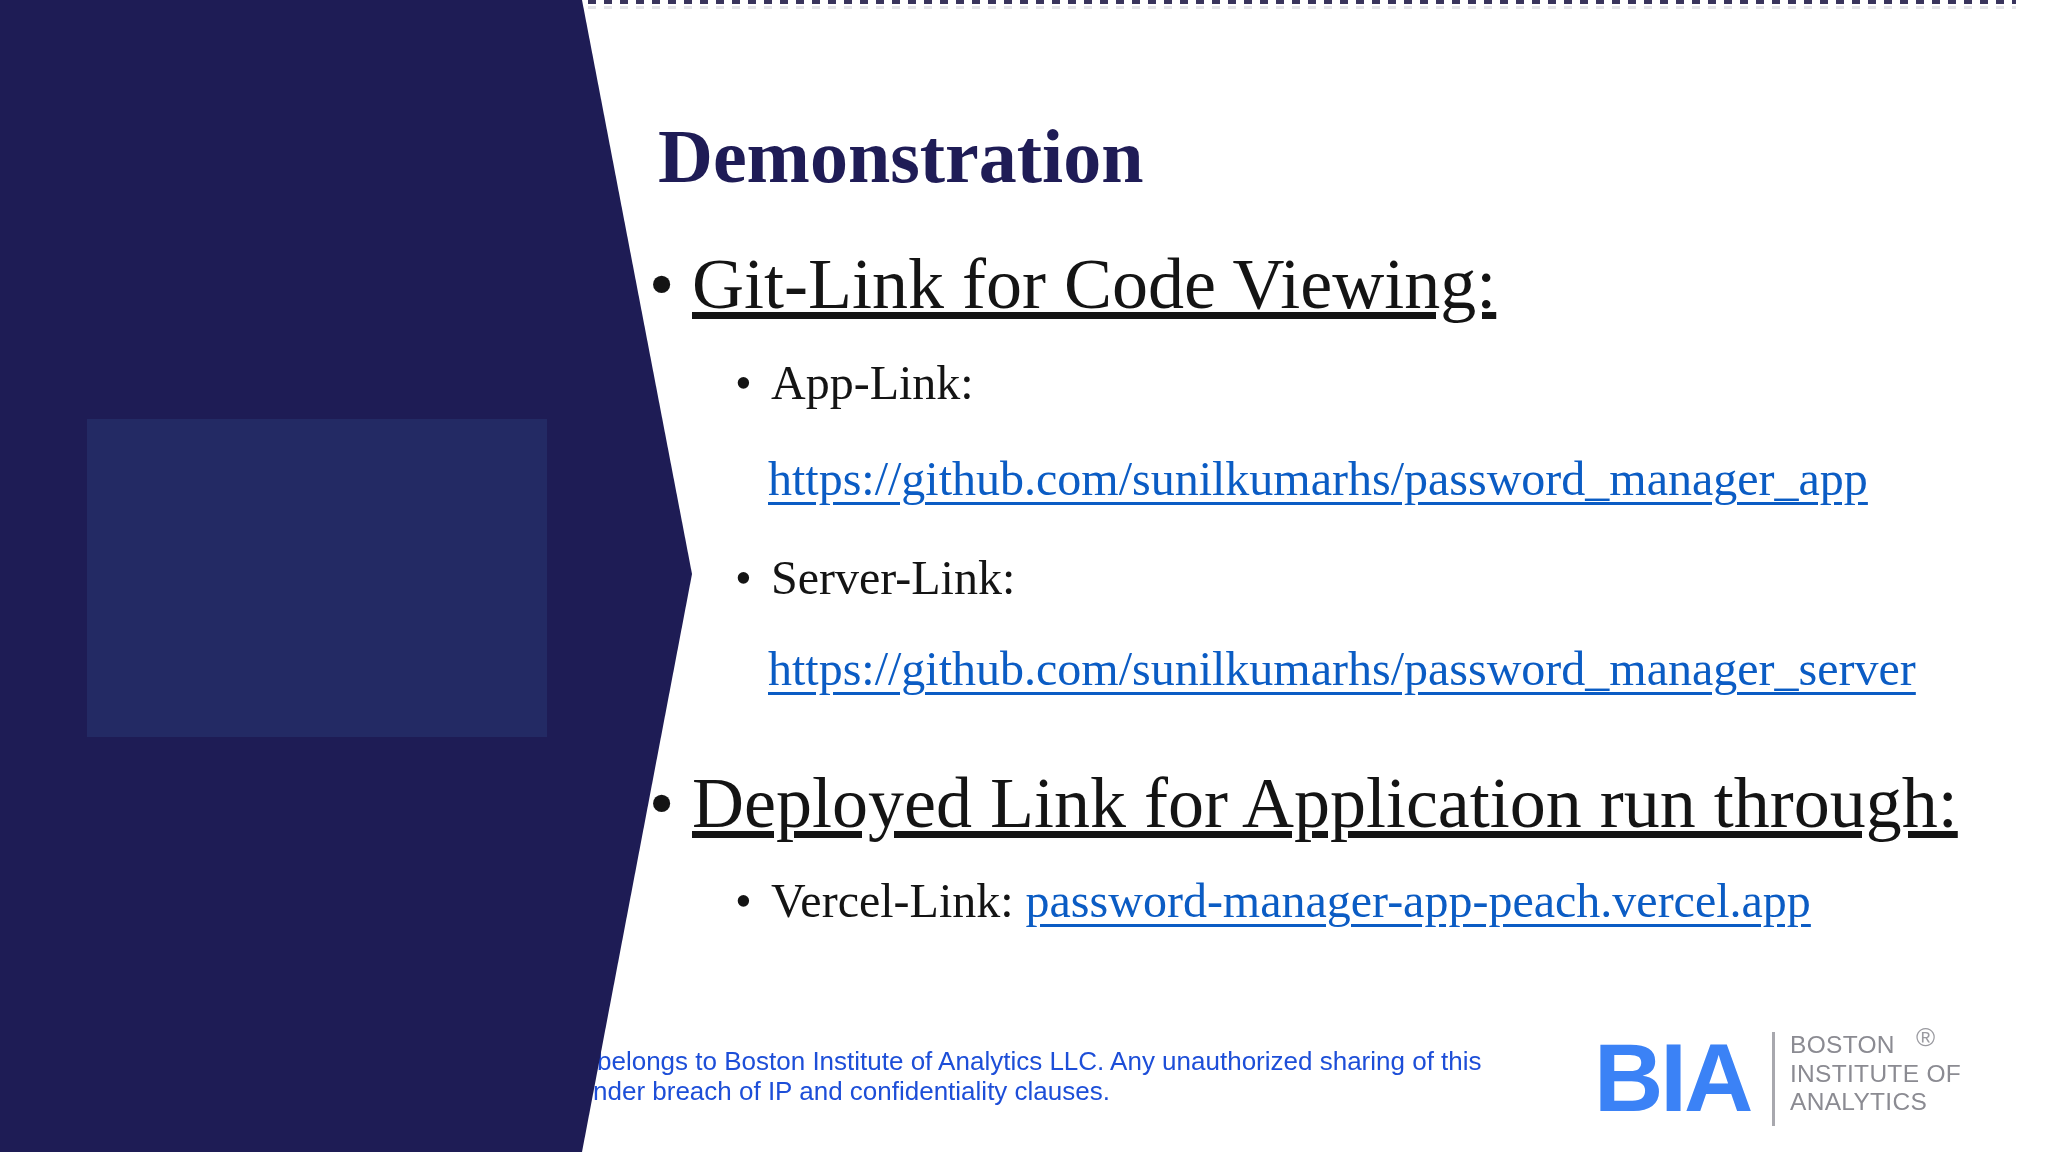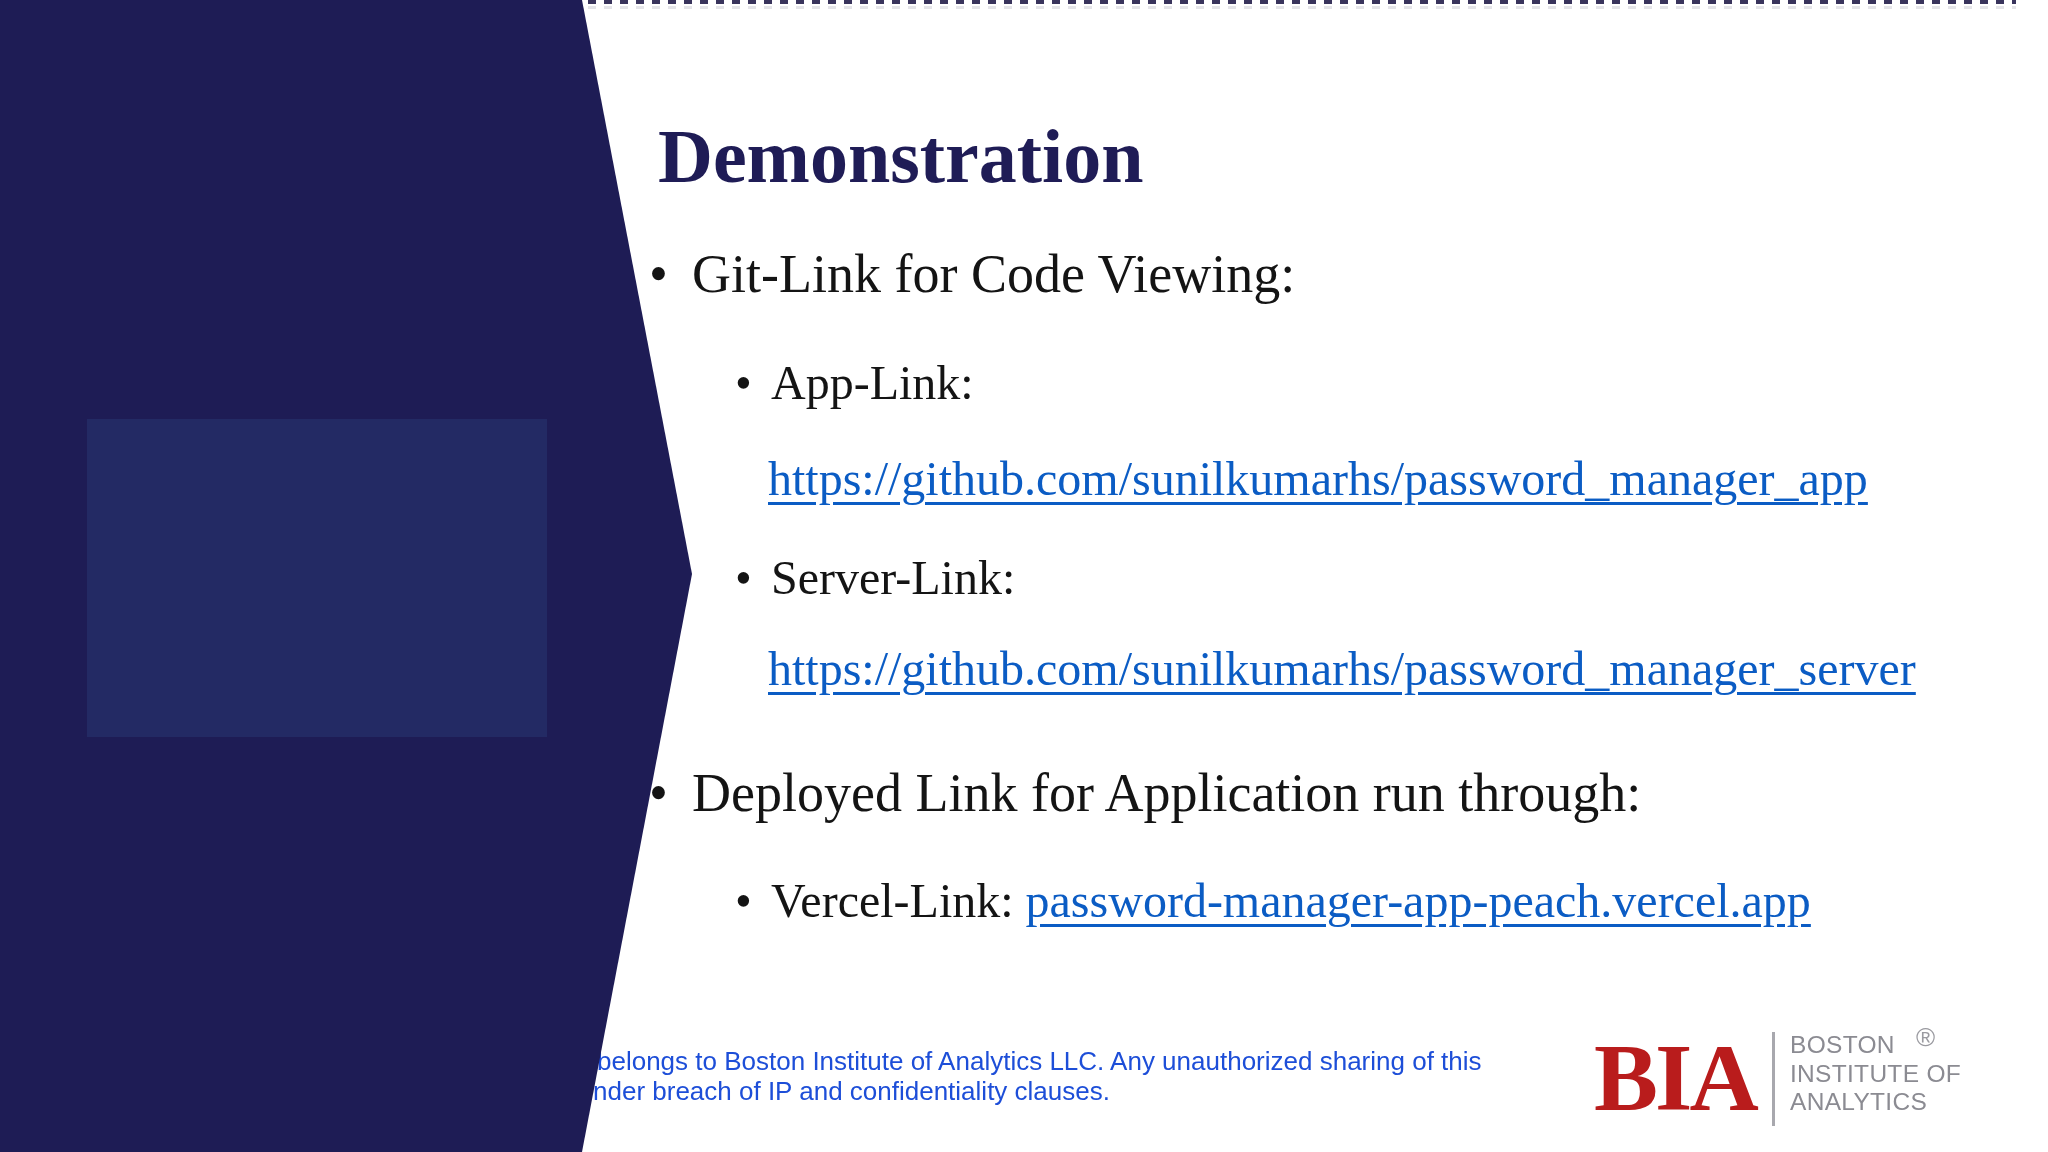--- a/index.html
+++ b/index.html
@@ -24,21 +24,21 @@
   }
   .inner-panel{
     position:absolute;left:87px;top:419px;width:460px;height:318px;z-index:6;
     background:#232a64;
   }
   
   .line{position:absolute;white-space:nowrap;line-height:1.15;color:#141414;z-index:2;}
   .title{
     left:658px;top:113px;font-size:76px;font-weight:bold;color:#1f1c56;
   }
-  .lv1{font-size:54px;}
+  .lv1{font-size:72px;text-decoration:underline;}
   .lv2{font-size:48px;}
   .b1{display:inline-block;width:43px;}
   .b2{display:inline-block;width:36px;}
   a.slink{
     color:#0b5cc4;text-decoration:underline;
     text-decoration-thickness:3px;text-underline-offset:7px;cursor:pointer;margin-top:48px;
   }
   .pos-l1a{left:649px;top:243px;}
   .pos-l2a{left:735px;top:355px;}
   .pos-url1{left:768px;top:451px;font-size:48px;}
@@ -52,21 +52,21 @@
     font-family:"Liberation Sans","DejaVu Sans",sans-serif;
     font-size:26px;color:#1d4ed8;
   }
   .f1{left:597px;top:1046px;}
   .f2{left:593px;top:1076px;}
   
   .logo{position:absolute;z-index:3;}
   .bia-text{
     position:absolute;left:1594px;top:1030px;
     font-size:96px;font-weight:bold;letter-spacing:-3px;line-height:1;
-    color:#b91c1c;font-family:Liberation Serif, serif;
+    color:#3b82f6;font-family:Liberation Sans, sans-serif;
   }
   .logo-divider{
     position:absolute;left:1772px;top:1032px;width:3px;height:94px;background:#a8a8ae;
   }
   .logo-org{
     position:absolute;left:1790px;top:1031px;
     font-family:"Liberation Sans","DejaVu Sans",sans-serif;
     font-size:24.5px;line-height:28.5px;letter-spacing:.3px;color:#8b8b92;
     white-space:nowrap;
   }

